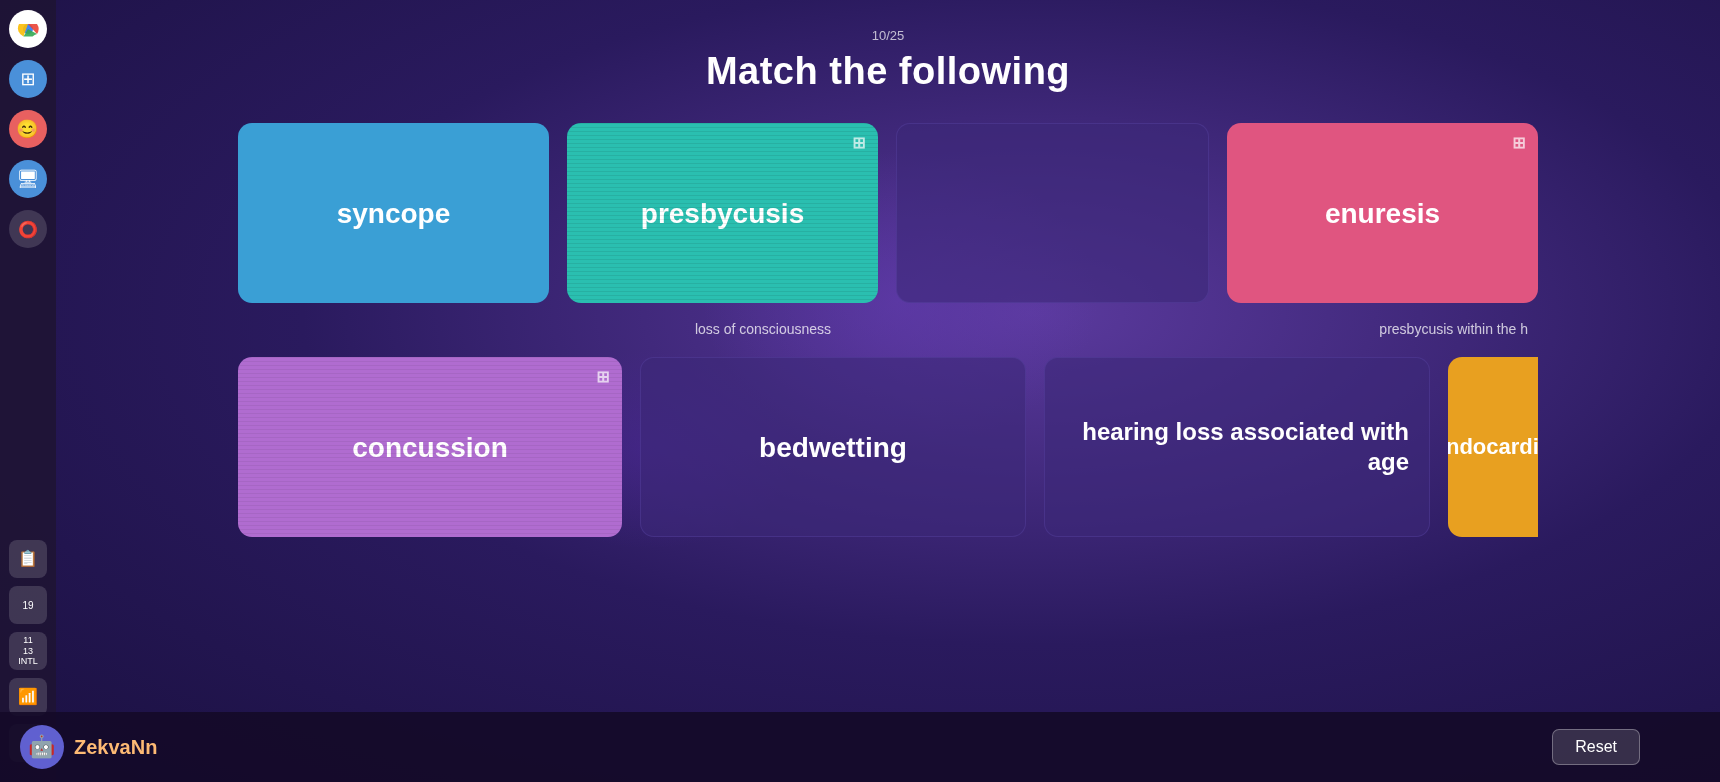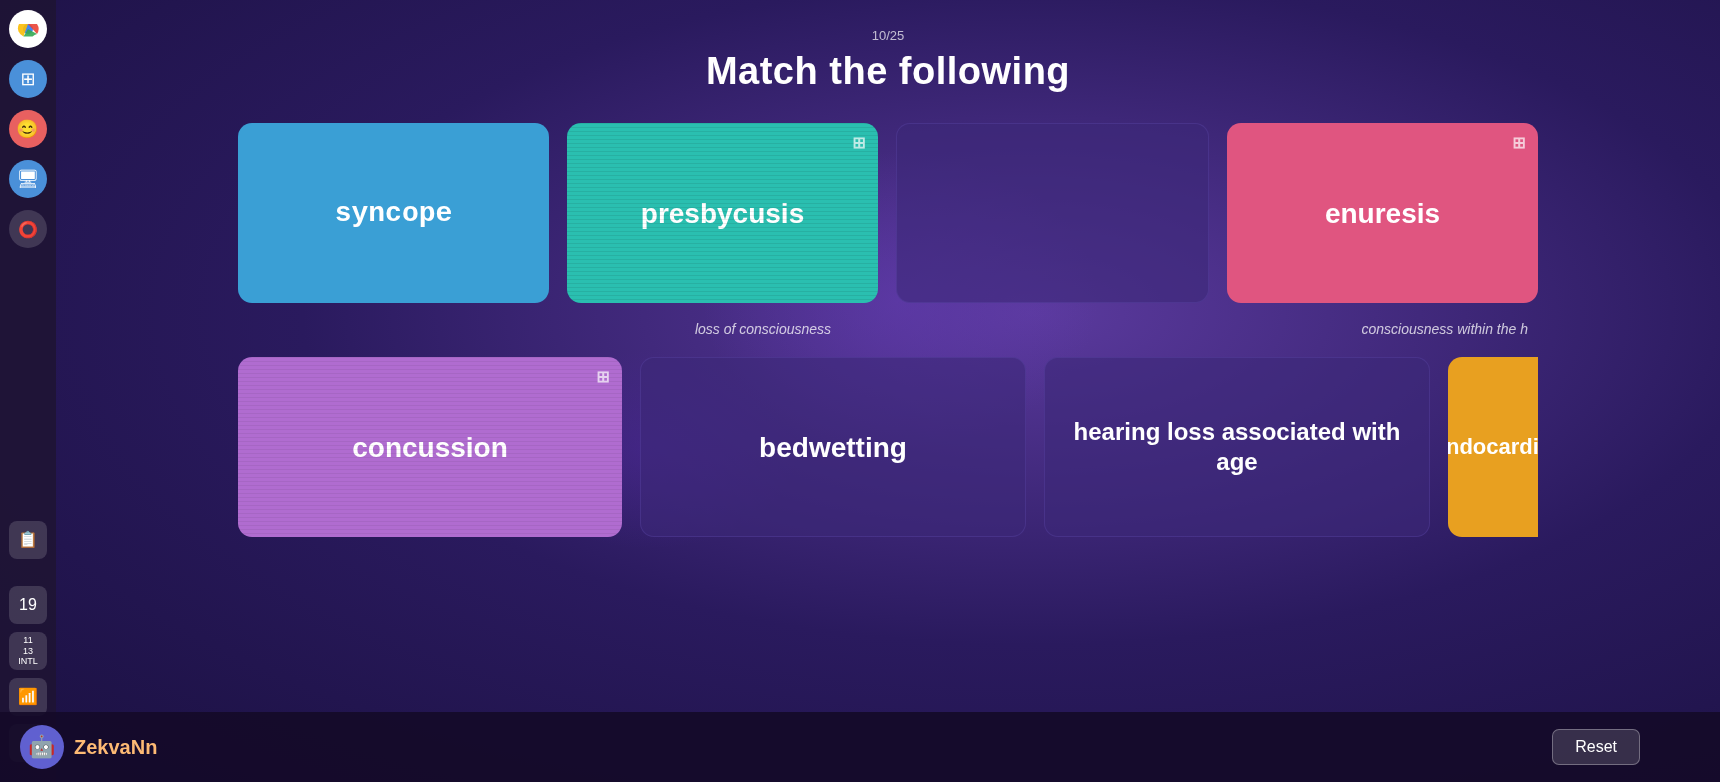--- a/index.html
+++ b/index.html
@@ -188,21 +188,20 @@
       position: absolute;
       top: 10px;
       right: 12px;
       opacity: 0.7;
       font-size: 16px;
     }
 
     
     .card-blue {
       background: #3a9fd5;
-      font-family: Liberation Mono, monospace;
     }
 
     .card-teal {
       background: #2abfb0;
     }
 
     .card-dark-purple {
       background: rgba(60, 40, 120, 0.6);
       border: 1px solid rgba(100,80,180,0.3);
     }
@@ -309,21 +308,20 @@
       overflow: hidden;
       border-radius: 14px 0 0 14px;
     }
 
     
     .label-row {
       position: relative;
       height: 36px;
       display: flex;
       gap: 12px;
-      font-style: italic;
     }
 
     .label-slot {
       flex: 1.5;
       display: flex;
       align-items: center;
       justify-content: center;
       font-size: 14px;
       color: rgba(255,255,255,0.75);
     }
@@ -364,21 +362,21 @@
     <span style="color:white;font-size:18px;">🖥</span>
   </div>
   <div class="sidebar-icon circle-plain">
     <span style="color:white;font-size:16px;">⭕</span>
   </div>
 
   <div class="sidebar-bottom">
     <div class="sidebar-bottom-icon">
       <span style="font-size:16px;">📋</span>
     </div>
-    <div class="sidebar-bottom-icon" style="font-size:16px;margin-top:19px;">
+    <div class="sidebar-bottom-icon" style="font-size:10px;">
       <span>19</span>
     </div>
     <div class="sidebar-bottom-icon" style="font-size:9px; line-height:1.2;">
       <span>11<br>13<br>INTL</span>
     </div>
     <div class="sidebar-bottom-icon">
       <span style="font-size:16px;">📶</span>
     </div>
     <div class="sidebar-bottom-icon">
       <span style="font-size:14px;">🔋</span>
@@ -418,37 +416,37 @@
 
     </div>
 
     <div class="label-row">
       <div class="label-slot"></div>
       <div class="label-slot">
         <span>loss of consciousness</span>
       </div>
       <div class="label-slot"></div>
       <div class="label-slot label-slot-right">
-        consciousness within the h
+        presbycusis within the h
       </div>
     </div>
 
     <div class="cards-row" style="margin-top: 10px;">
 
 
       <div class="card card-wide card-purple-light">
         <span class="card-icon">⊞</span>
         <span class="card-text">concussion</span>
       </div>
 
       <div class="card card-wide card-dark-purple">
         <span class="card-text">bedwetting</span>
       </div>
 
-      <div class="card card-wide card-dark-purple" style="font-size:24px;">
+      <div class="card card-wide card-dark-purple" style="font-size:24px;text-align:right;">
         <span class="card-text">hearing loss associated with age</span>
       </div>
 
       <div class="card card-partial card-orange" style="font-size:22px; min-height:180px; flex:0 0 90px; border-radius: 14px 0 0 14px;">
         <span class="card-text">endocarditi</span>
       </div>
 
     </div>
 
   </div>

